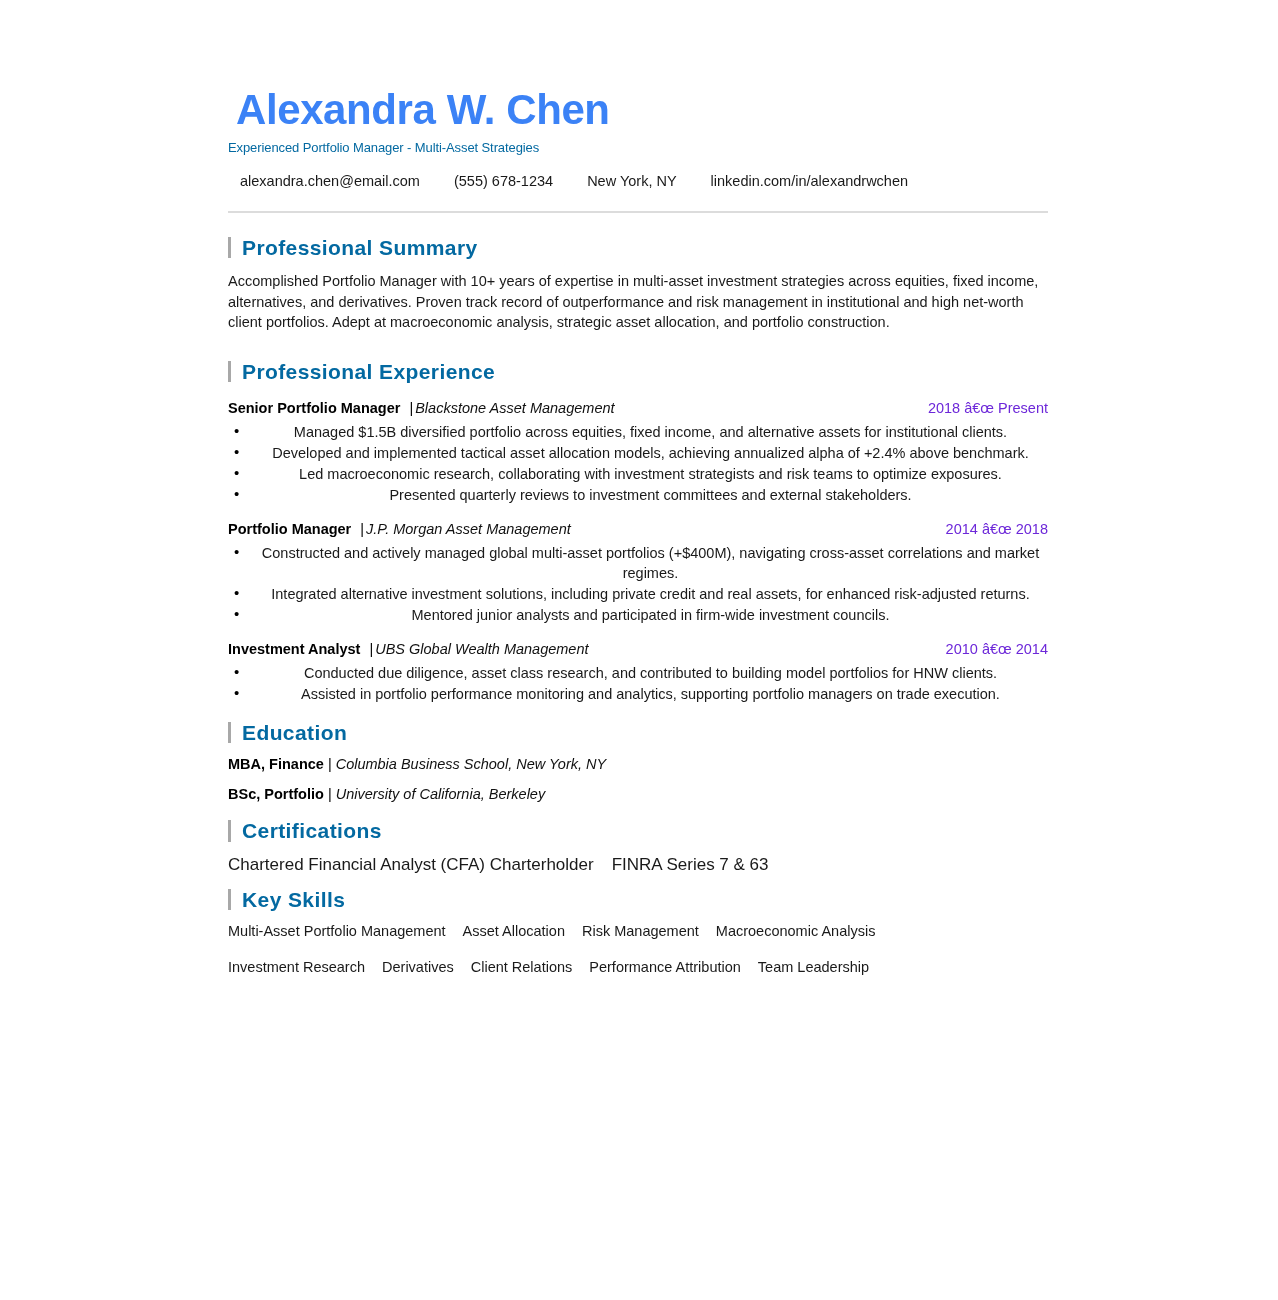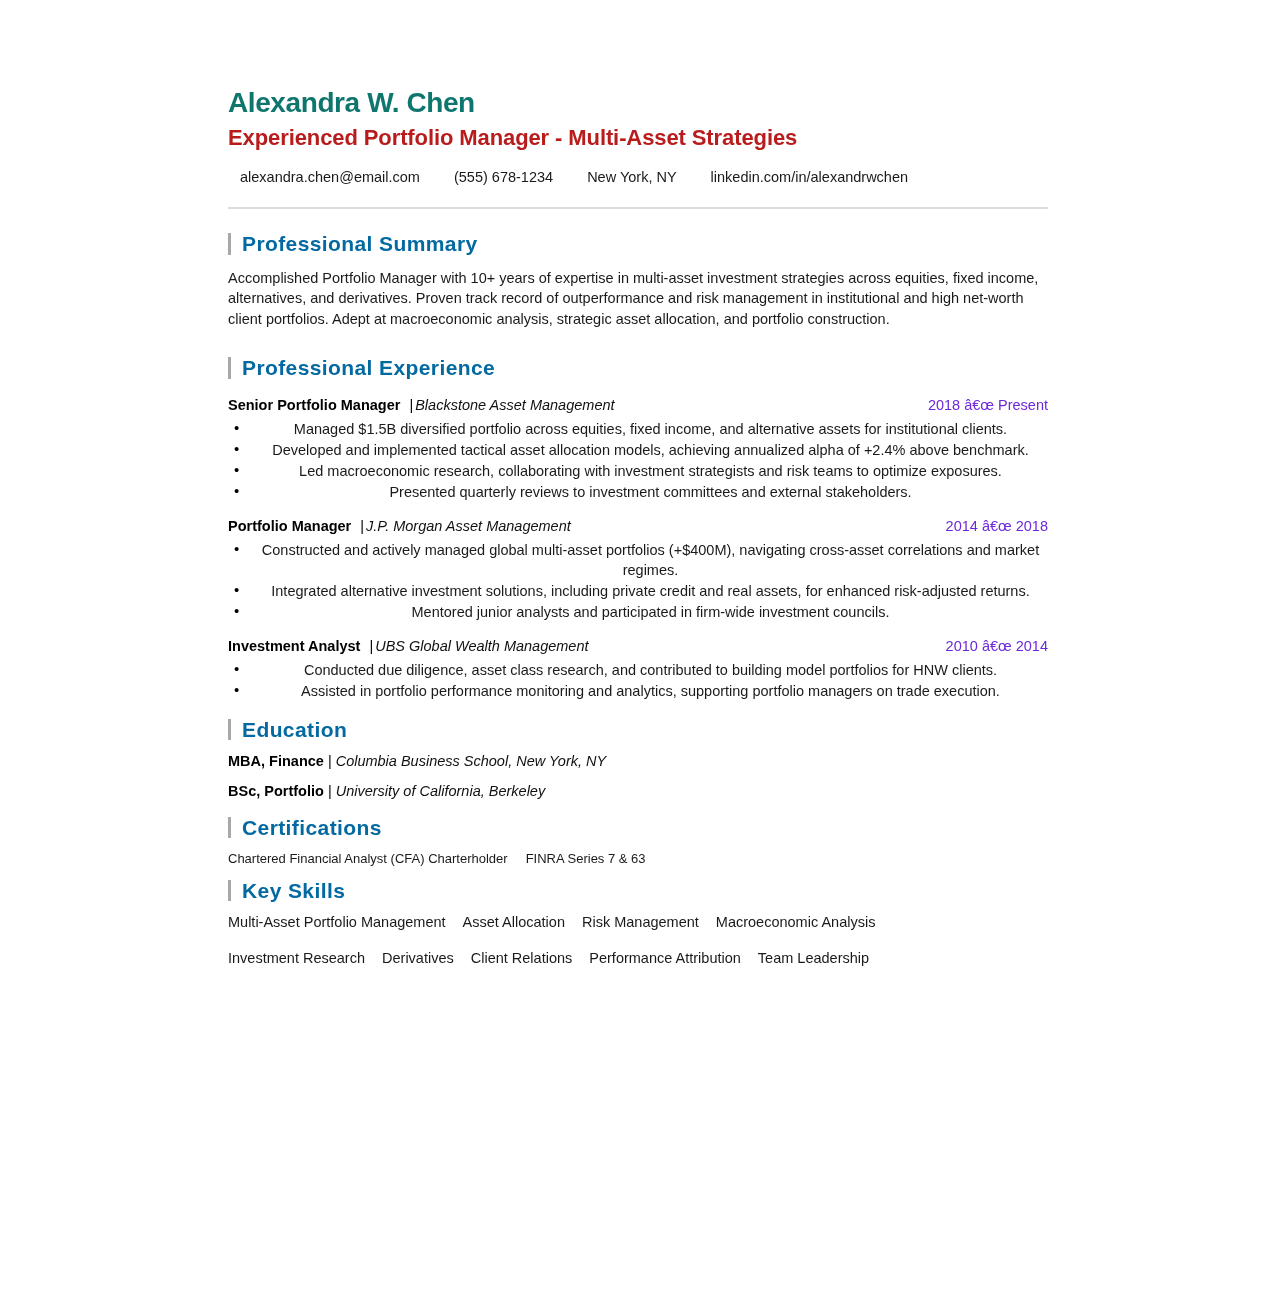--- a/index.html
+++ b/index.html
@@ -23,33 +23,33 @@
   }
   .doc {
     position: absolute;
     left: 228px;
     top: 88px;
     width: 822px;
   }
 
   
   .name {
-    font-size: 28px;
+    font-size: 42px;
     font-weight: bold;
     line-height: 1.05;
     letter-spacing: -0.4px;
-    margin: 0 0 8px 0;
-    color: #0f766e;
+    margin: 0 0 8px 8px;
+    color: #3b82f6;
   }
   .headline {
-    font-size: 22px;
-    font-weight: bold;
+    font-size: 13px;
+    font-weight: normal;
     margin: 0 0 18px 0;
     letter-spacing: -0.1px;
-    color: #b91c1c;
+    color: #0369a1;
   }
   .contact {
     font-size: 14.5px;
     color: #1a1a1a;
     margin: 0 0 22px 0;
     white-space: nowrap;
   }
   .contact .ci { display: inline; margin-left: 12px; }
   .contact .gap { display: inline-block; width: 22px; }
   .rule {
@@ -139,21 +139,21 @@
     font-size: 14.5px;
     margin: 0 0 14px 0;
     color: #1a1a1a;
   }
   .edu-degree { font-weight: bold; color: #000; }
   .edu-sep { padding: 0 4px; color: #000; }
   .edu-school { font-style: italic; color: #111; }
 
   
   .cert-line {
-    font-size: 13px;
+    font-size: 17px;
     color: #1a1a1a;
     margin: 0 0 5px 0;
   }
   .cert-line .gap { display: inline-block; width: 18px; }
 
   
   .skills-row {
     font-size: 14.5px;
     color: #1a1a1a;
     margin: 0 0 20px 0;

